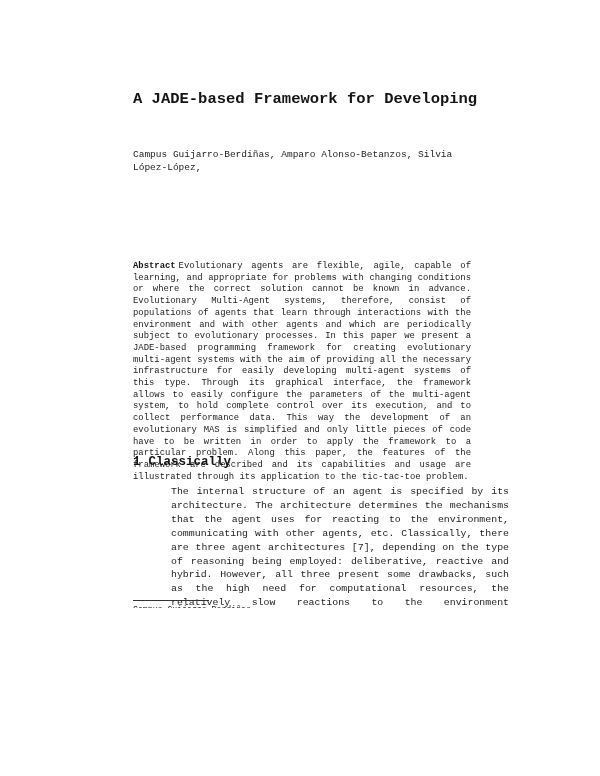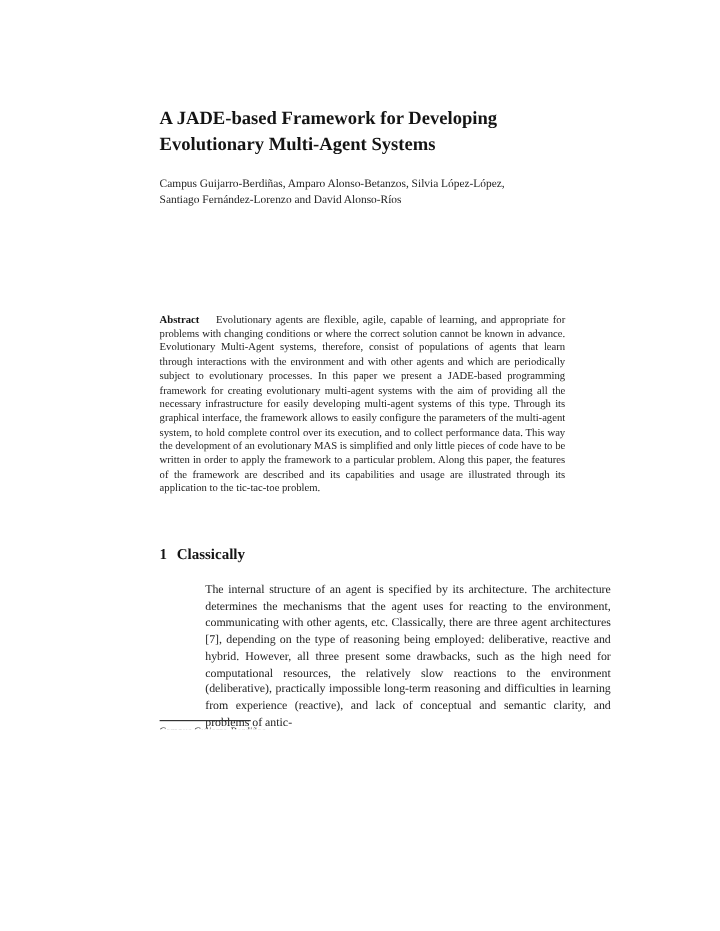--- a/index.html
+++ b/index.html
@@ -1,21 +1,21 @@
 <!DOCTYPE html>
 <html><head>
 <meta charset="utf-8">
 <style>
   html, body { margin: 0; padding: 0; background: #ffffff; }
   .page {
     position: relative;
     width: 600px;
     height: 608px;
     background: #ffffff;
-    font-family: Liberation Serif, serif;
+    font-family: Liberation Mono, monospace;
     color: #222;
     overflow: hidden;
   }
   .title {
     position: absolute;
     left: 133px;
     top: 88px;
     width: 348px;
     margin: 0;
     font-size: 15.5px;
@@ -40,21 +40,21 @@
     top: 261px;
     width: 338px;
     font-size: 8.9px;
     line-height: 11.7px;
     text-align: justify;
     color: #222;
   }
   .abstract-label {
     font-weight: 700;
     color: #141414;
-    padding-right: 14px;
+    padding-right: 3px;
   }
   .section-heading {
     position: absolute;
     left: 133px;
     top: 455px;
     font-size: 12.5px;
     font-weight: 700;
     color: #141414;
   }
   .section-number { margin-right: 8px; }
@@ -94,26 +94,24 @@
     color: #6b6b6b;
   }
 </style>
 </head>
 <body>
 
 <div class="page">
 
   <h1 class="title">
     <span class="title-line">A JADE-based Framework for Developing</span>
-    <span class="title-line">Evolutionary Multi-Agent Systems</span>
   </h1>
 
   <div class="authors">
     <span class="author-line">Campus Guijarro-Berdiñas, Amparo Alonso-Betanzos, Silvia López-López,</span>
-    <span class="author-line">Santiago Fernández-Lorenzo and David Alonso-Ríos</span>
   </div>
 
   <div class="abstract">
     <span class="abstract-label">Abstract</span><span>Evolutionary agents are flexible, agile, capable of learning, and appropriate for problems with changing conditions or where the correct solution cannot be known in advance. Evolutionary Multi-Agent systems, therefore, consist of populations of agents that learn through interactions with the environment and with other agents and which are periodically subject to evolutionary processes. In this paper we present a JADE-based programming framework for creating evolutionary multi-agent systems with the aim of providing all the necessary infrastructure for easily developing multi-agent systems of this type. Through its graphical interface, the framework allows to easily configure the parameters of the multi-agent system, to hold complete control over its execution, and to collect performance data. This way the development of an evolutionary MAS is simplified and only little pieces of code have to be written in order to apply the framework to a particular problem. Along this paper, the features of the framework are described and its capabilities and usage are illustrated through its application to the tic-tac-toe problem.</span>
   </div>
 
   <div class="section-heading">
     <span class="section-number">1</span><span>Classically</span>
   </div>
 

